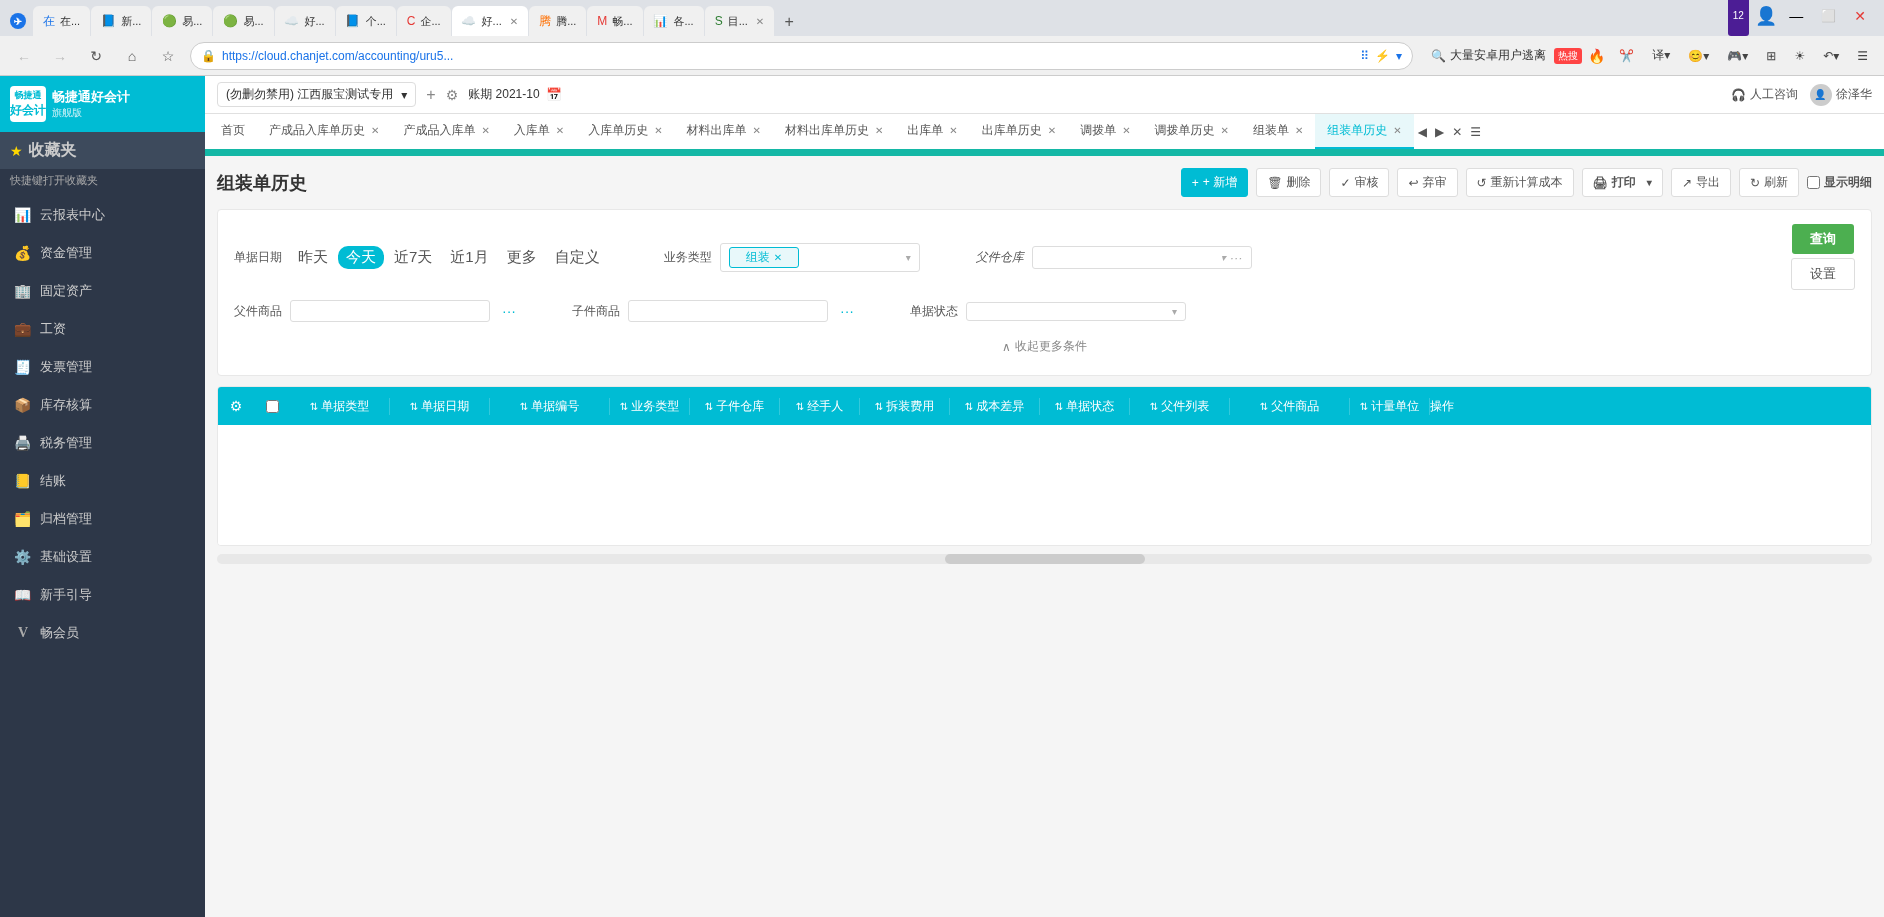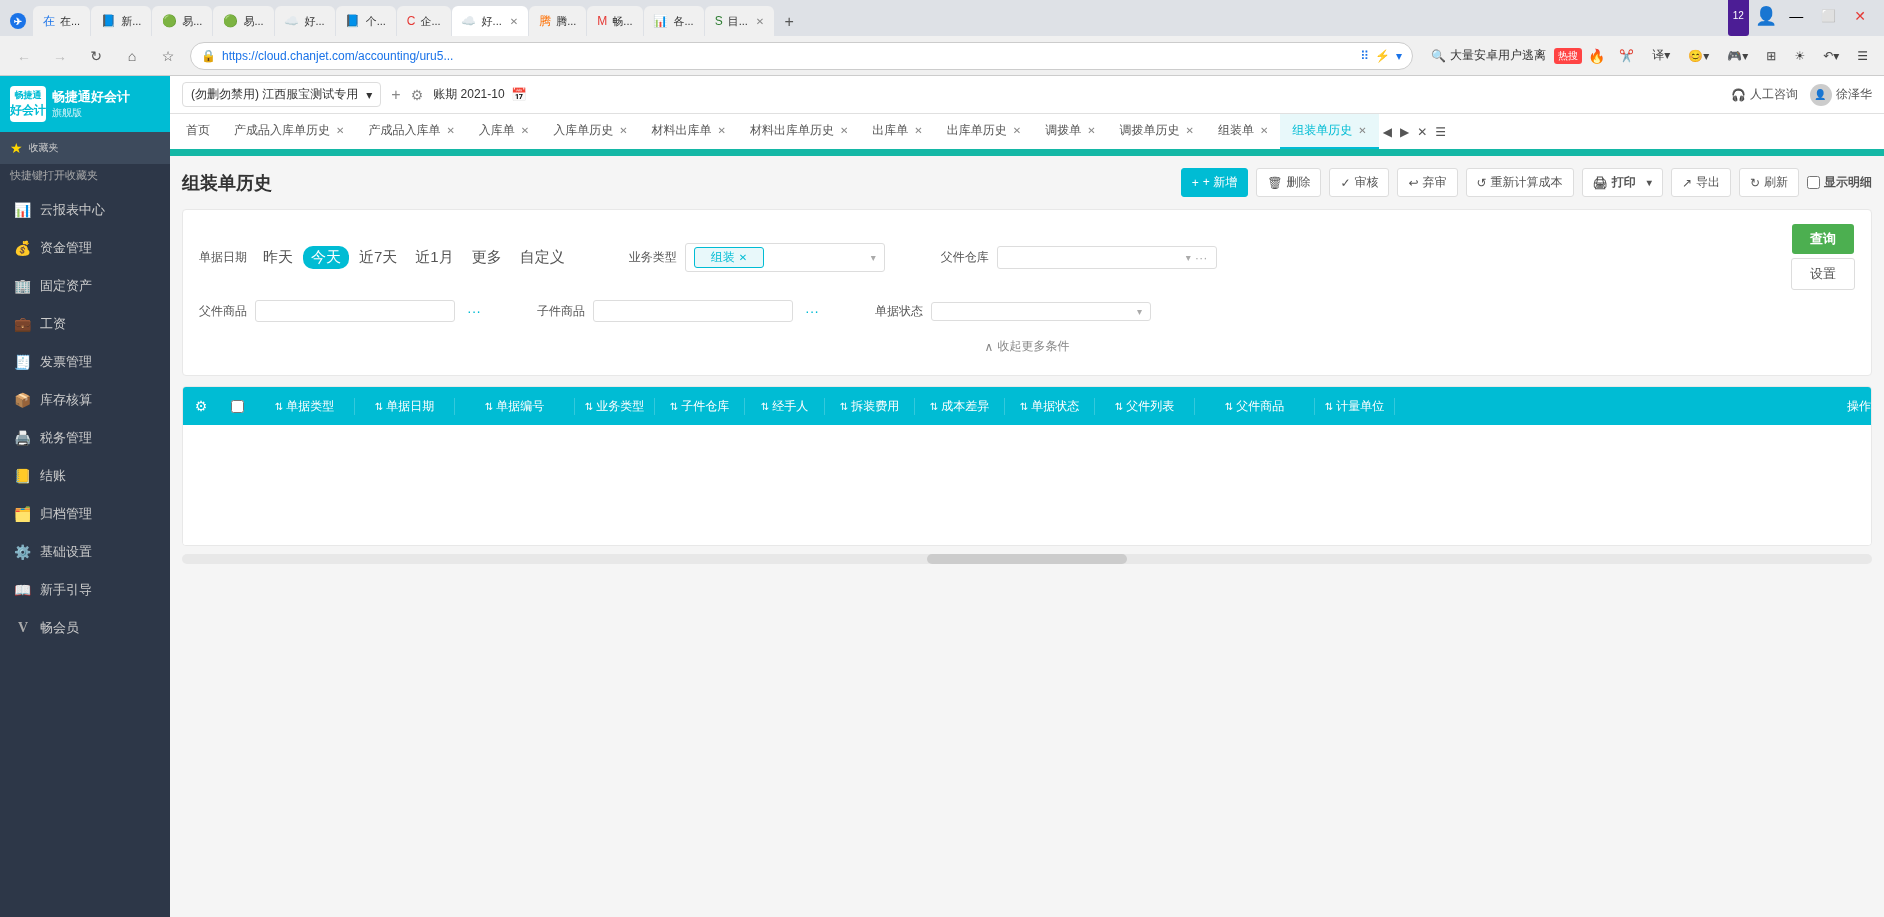--- a/index.html
+++ b/index.html
@@ -19,28 +19,28 @@
     .address-bar { flex: 1; height: 28px; border-radius: 14px; background: #fff; border: 1px solid #ccc; display: flex; align-items: center; padding: 0 10px; font-size: 12px; color: #1a73e8; gap: 6px; }
     .address-bar .lock { color: #4caf50; font-size: 12px; }
     .search-box { display: flex; align-items: center; gap: 4px; font-size: 12px; color: #333; margin-left: 10px; }
     .toolbar-actions { display: flex; align-items: center; gap: 6px; }
     .toolbar-icon { padding: 2px 6px; font-size: 12px; color: #444; cursor: pointer; }
 
     
     .app-container { display: flex; width: 100%; height: calc(917px - 76px); }
 
     
-    .sidebar { width: 170px; background: #2d3748; display: flex; flex-direction: column; flex-shrink: 0; }
+    .sidebar { width: 205px; background: #2d3748; display: flex; flex-direction: column; flex-shrink: 0; }
     .sidebar-header { background: #00bcd4; padding: 10px; display: flex; align-items: center; gap: 6px; }
     .sidebar-logo { width: 36px; height: 36px; background: #fff; border-radius: 4px; display: flex; align-items: center; justify-content: center; font-size: 10px; font-weight: bold; color: #00bcd4; flex-direction: column; }
     .sidebar-title { color: #fff; font-size: 13px; font-weight: bold; }
     .sidebar-subtitle { color: rgba(255,255,255,0.8); font-size: 10px; }
     .sidebar-favorites { background: #3d4a5c; padding: 8px 10px; display: flex; align-items: center; gap: 6px; }
     .favorites-icon { color: #ffd700; font-size: 14px; }
-    .favorites-text { color: #ccc; font-size: 10px; }
+    .favorites-text { color: #ccc; font-size: 16px; font-weight: bold; }
     .favorites-hint { color: #aaa; font-size: 11px; padding: 4px 10px 8px; }
     .sidebar-nav { flex: 1; overflow-y: auto; }
     .nav-item { display: flex; align-items: center; padding: 10px 14px; cursor: pointer; gap: 8px; color: #ccc; font-size: 13px; }
     .nav-item .nav-icon { width: 18px; height: 18px; display: flex; align-items: center; justify-content: center; font-size: 14px; color: #aaa; }
     .nav-item .nav-label { flex: 1; }
 
     
     .main-content { flex: 1; display: flex; flex-direction: column; background: #f5f5f5; overflow: hidden; }
 
     
@@ -86,21 +86,21 @@
     .filter-dots { color: #00bcd4; font-size: 14px; cursor: pointer; margin-left: 4px; }
     .collapse-btn { display: flex; align-items: center; justify-content: center; gap: 4px; font-size: 12px; color: #888; cursor: pointer; padding: 6px; }
 
     
     .data-table-wrapper { background: #fff; border-radius: 4px; border: 1px solid #e8e8e8; overflow: hidden; }
     .data-table-header { display: flex; align-items: center; background: #00bcd4; height: 38px; }
     .th-cell { display: flex; align-items: center; justify-content: center; font-size: 12px; color: #fff; font-weight: normal; padding: 0 8px; border-right: 1px solid rgba(255,255,255,0.2); gap: 3px; flex-shrink: 0; cursor: pointer; }
     .th-settings { width: 36px; flex-shrink: 0; display: flex; align-items: center; justify-content: center; }
     .th-checkbox { width: 36px; flex-shrink: 0; display: flex; align-items: center; justify-content: center; }
     .th-checkbox input { cursor: pointer; }
-    .th-actions { flex: 1; display: flex; align-items: center; justify-content: flex-end; color: #fff; font-size: 12px; min-width: 80px; }
+    .th-actions { flex: 1; display: flex; align-items: center; justify-content: flex-start; color: #fff; font-size: 12px; min-width: 80px; }
     .table-empty { padding: 60px; text-align: center; color: #aaa; font-size: 14px; background: #fff; }
 
     
     .query-btn { background: #4caf50; color: #fff; padding: 6px 18px; border-radius: 3px; font-size: 13px; font-weight: bold; cursor: pointer; border: none; }
     .set-btn { background: #fff; color: #555; padding: 6px 18px; border-radius: 3px; font-size: 13px; cursor: pointer; border: 1px solid #ddd; margin-top: 4px; }
     .right-btns { display: flex; flex-direction: column; align-items: center; margin-left: auto; padding-left: 20px; }
 
     .scrollbar-bottom { height: 10px; background: #e8e8e8; border-radius: 5px; margin: 4px 0; }
     .scrollbar-thumb { height: 10px; width: 200px; background: #ccc; border-radius: 5px; margin: 0 auto; }
   </style>
@@ -426,21 +426,21 @@
             <span class="filter-label">业务类型</span>
             <div class="filter-select" style="min-width:200px;">
               <span class="filter-tag">
                 <span>组装</span>
                 <span class="filter-tag-close">✕</span>
               </span>
               <span class="filter-select-arrow">▾</span>
             </div>
           </div>
 
-          <div class="filter-item" style="margin-left:40px;">
+          <div class="filter-item" style="margin-left:40px;font-style:italic;">
             <span class="filter-label">父件仓库</span>
             <div class="filter-select" style="min-width:220px;">
               <span class="filter-select-arrow" style="margin-left:auto;">▾</span>
               <span style="font-size:13px;color:#aaa;cursor:pointer;margin-left:4px;">···</span>
             </div>
           </div>
 
           <div class="right-btns">
             <button class="query-btn">查询</button>
             <button class="set-btn">设置</button>

